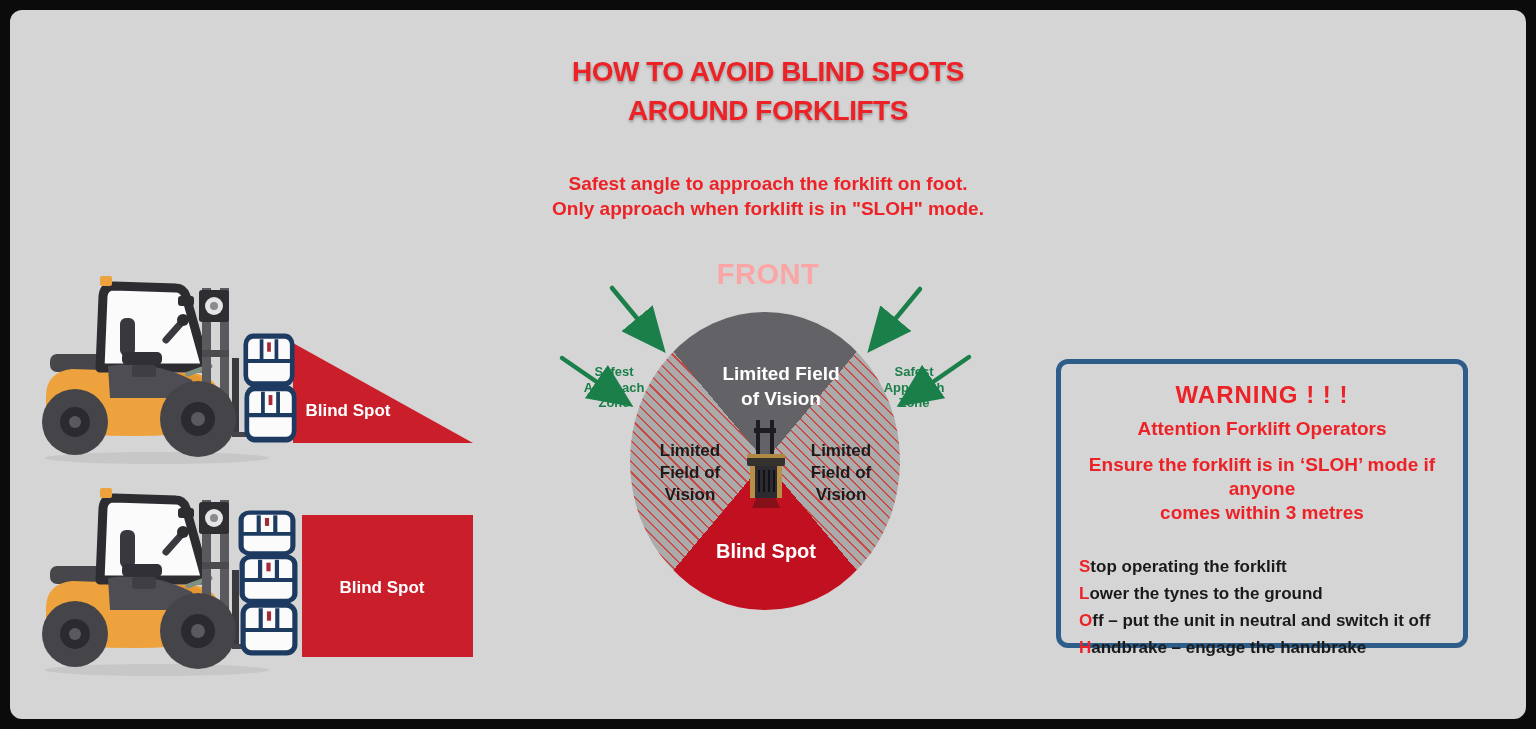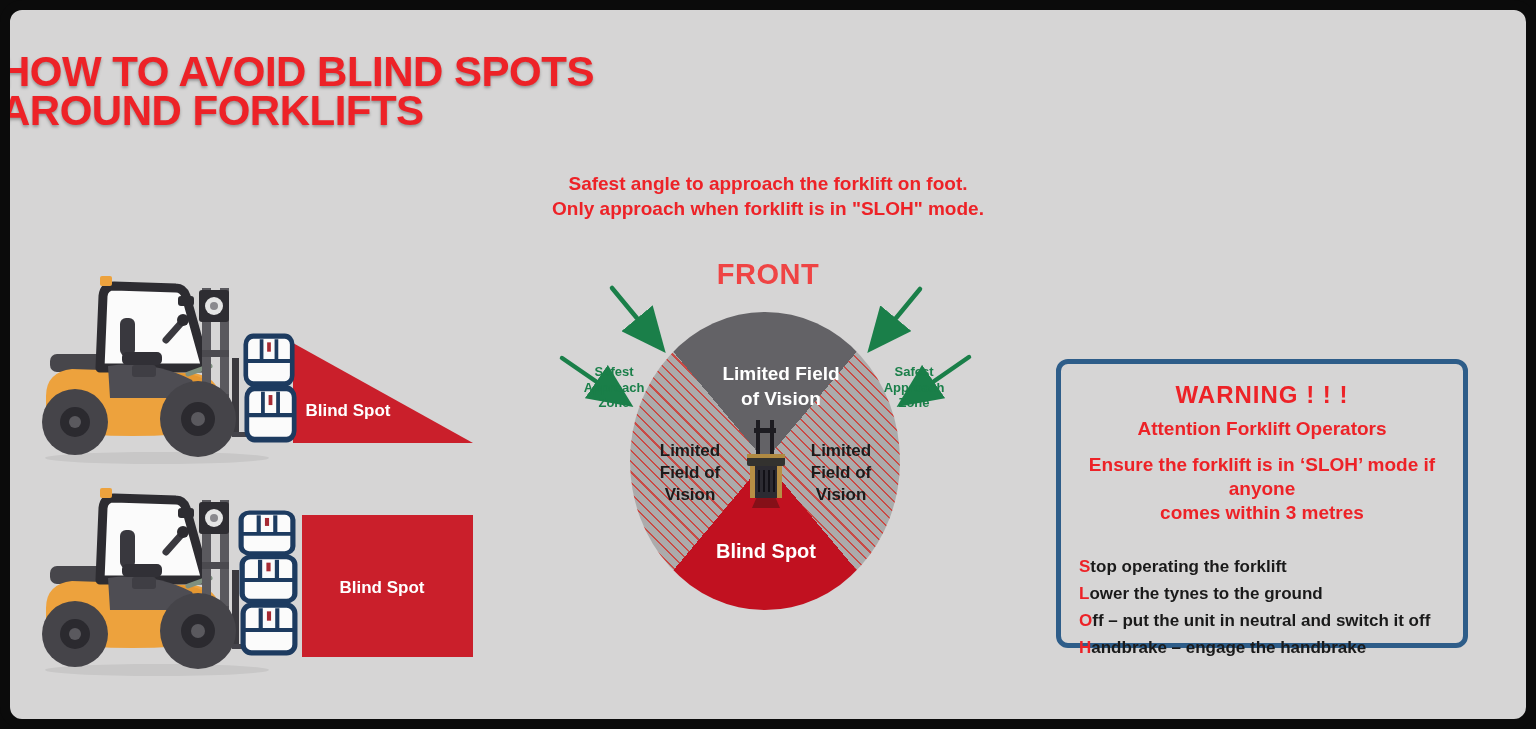--- a/index.html
+++ b/index.html
@@ -4,29 +4,29 @@
 <style>
   html,body{margin:0;padding:0;background:#0b0b0b;}
   body{width:1536px;height:729px;overflow:hidden;position:relative;
        font-family:"Liberation Sans", sans-serif;}
   .canvas{position:absolute;inset:3px;background:var(--page-bg);border-radius:18px;}
   .stage{position:absolute;inset:0;}
   .frame-border{position:absolute;inset:0;border:10px solid var(--frame-black);
        border-radius:22px;z-index:50;pointer-events:none;}
 
   
-  .title{position:absolute;left:0;right:0;top:52px;
-       color:var(--accent-red);font-weight:800;font-size:42px;line-height:39px;
+  .title{position:absolute;left:0;right:0;top:52px;text-align:center;
+       color:var(--accent-red);font-weight:800;font-size:28px;line-height:39px;
        letter-spacing:-0.5px;text-shadow:0 2px 3px rgba(70,70,70,.45);}
   .subtitle{position:absolute;left:0;right:0;top:171px;text-align:center;
        color:var(--accent-red);font-weight:700;font-size:19px;line-height:25px;}
 
   
   .front-label,.back-label{position:absolute;left:0;right:0;text-align:center;
-       color:#ef4444;font-weight:700;font-size:29px;letter-spacing:.5px;}
+       color:#fca5a5;font-weight:700;font-size:29px;letter-spacing:.5px;}
   .front-label{top:258px}
   .back-label{top:633px}
 
   .vision-circle{position:absolute;left:630px;top:312px;width:270px;height:298px;
        border-radius:50%;
        background:
         conic-gradient(from 320deg,
           var(--sector-dark) 0deg 80deg,
           rgba(0,0,0,0) 80deg 180deg,
           var(--sector-red) 180deg 260deg,

